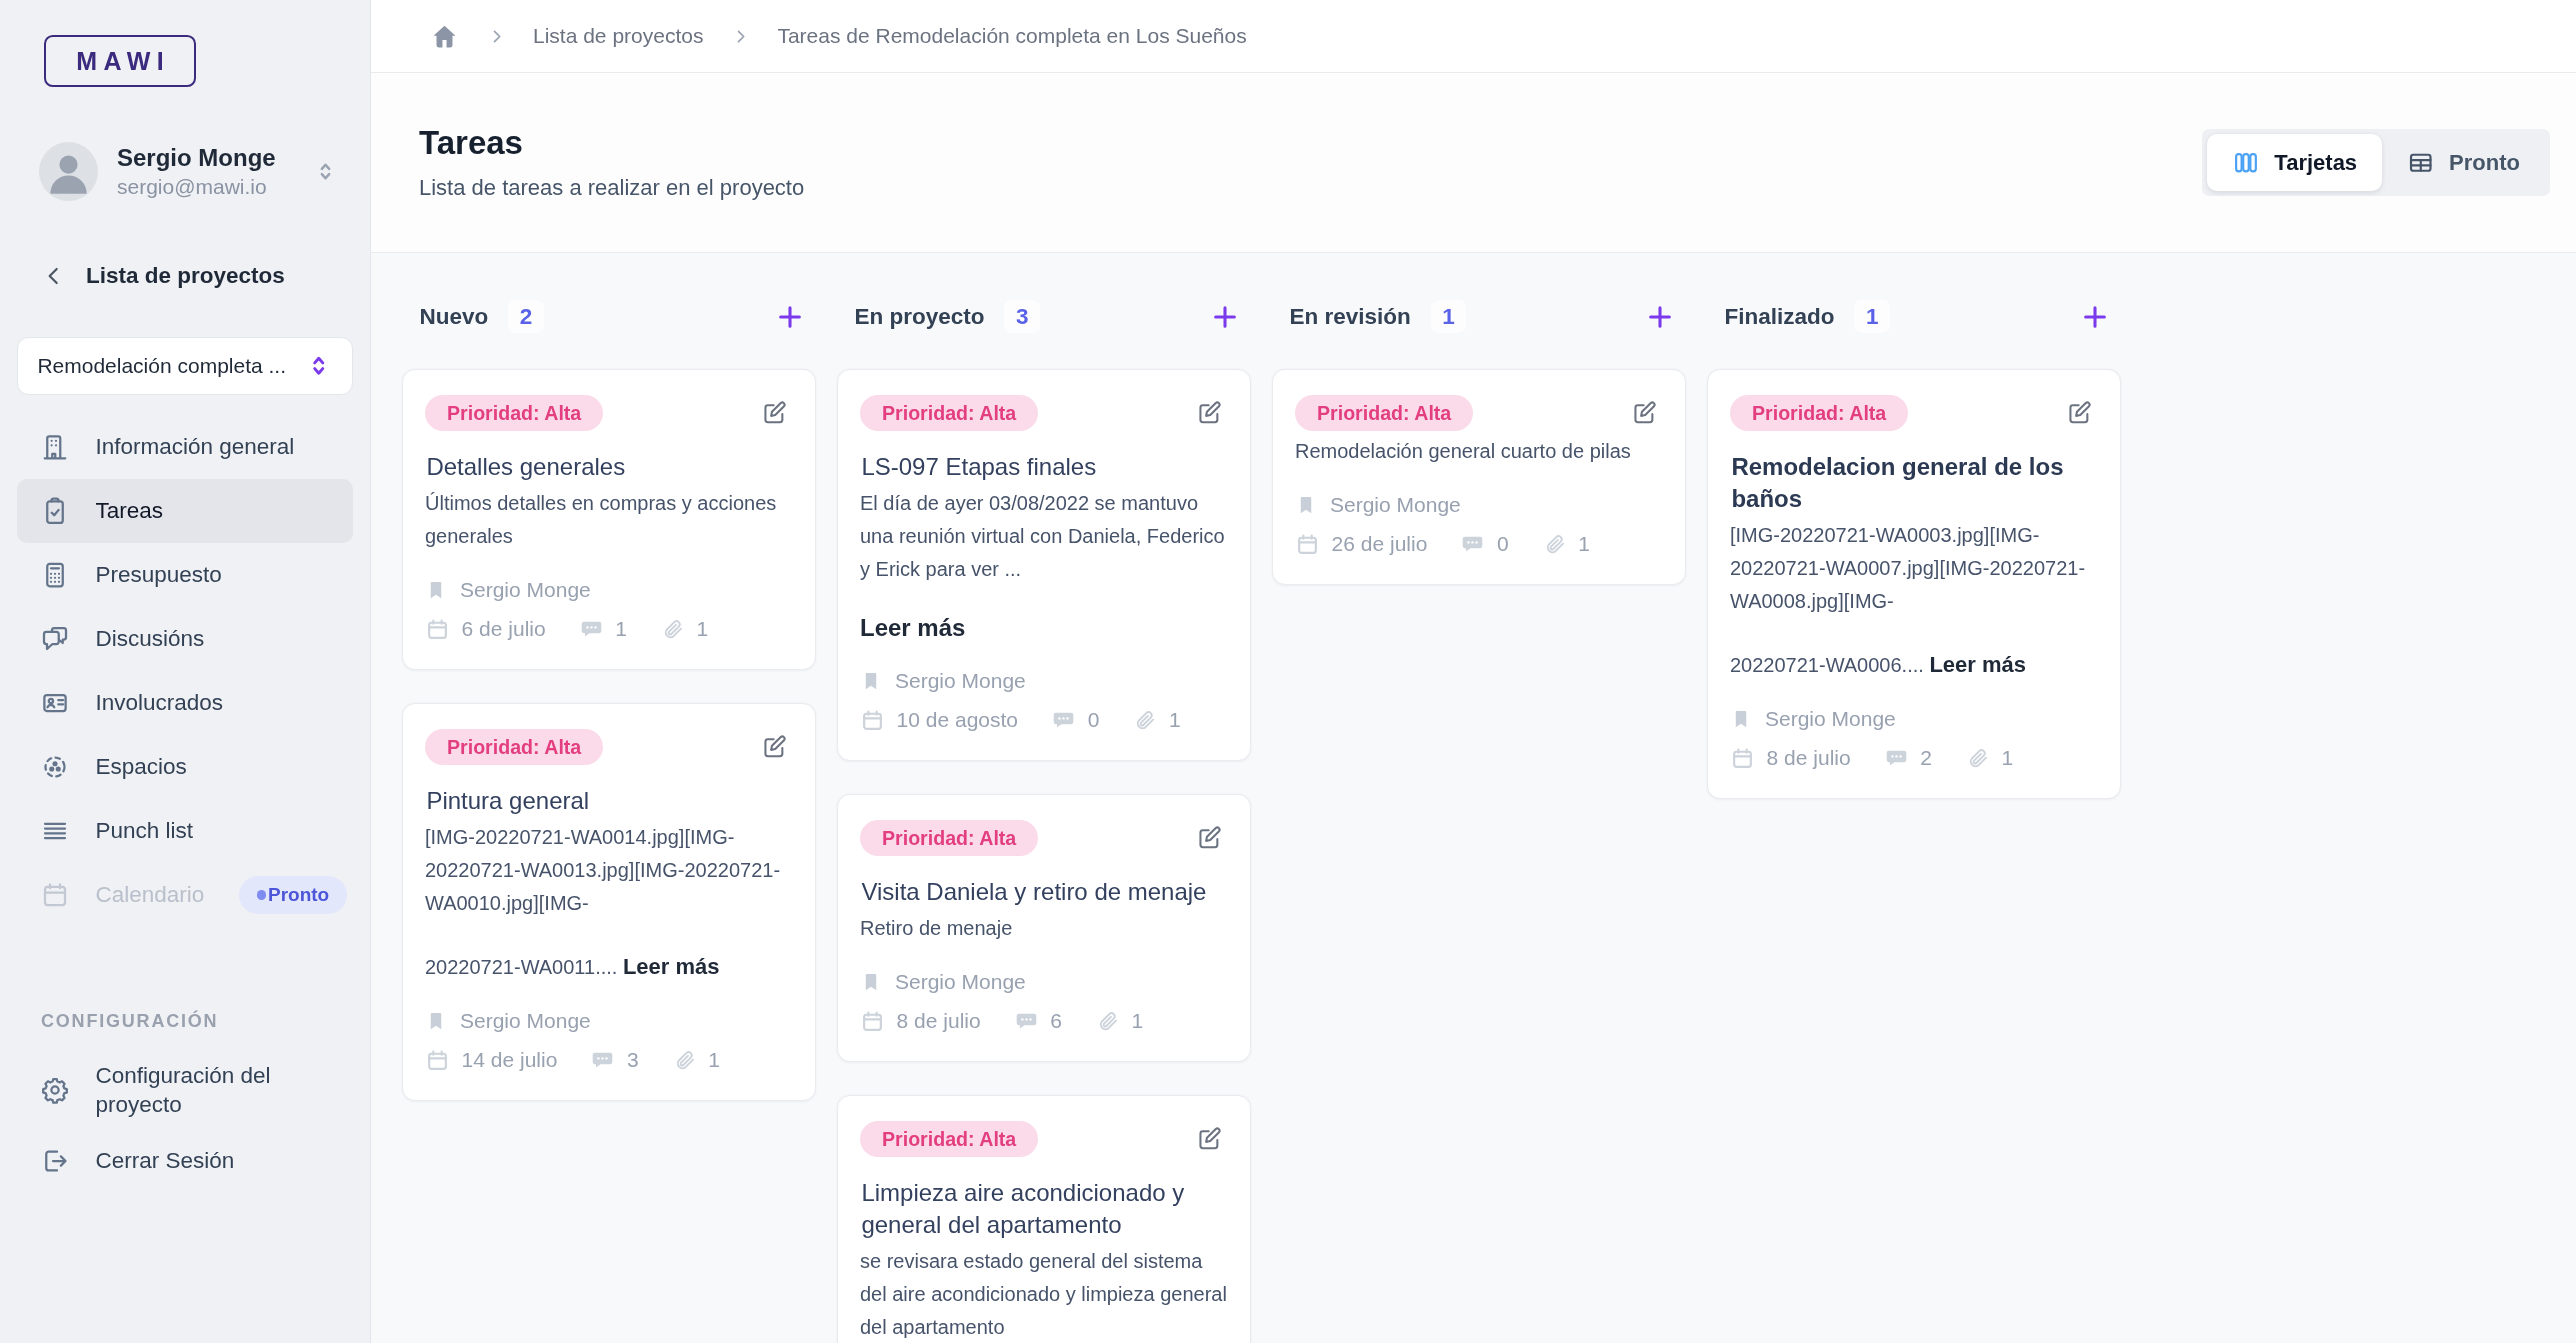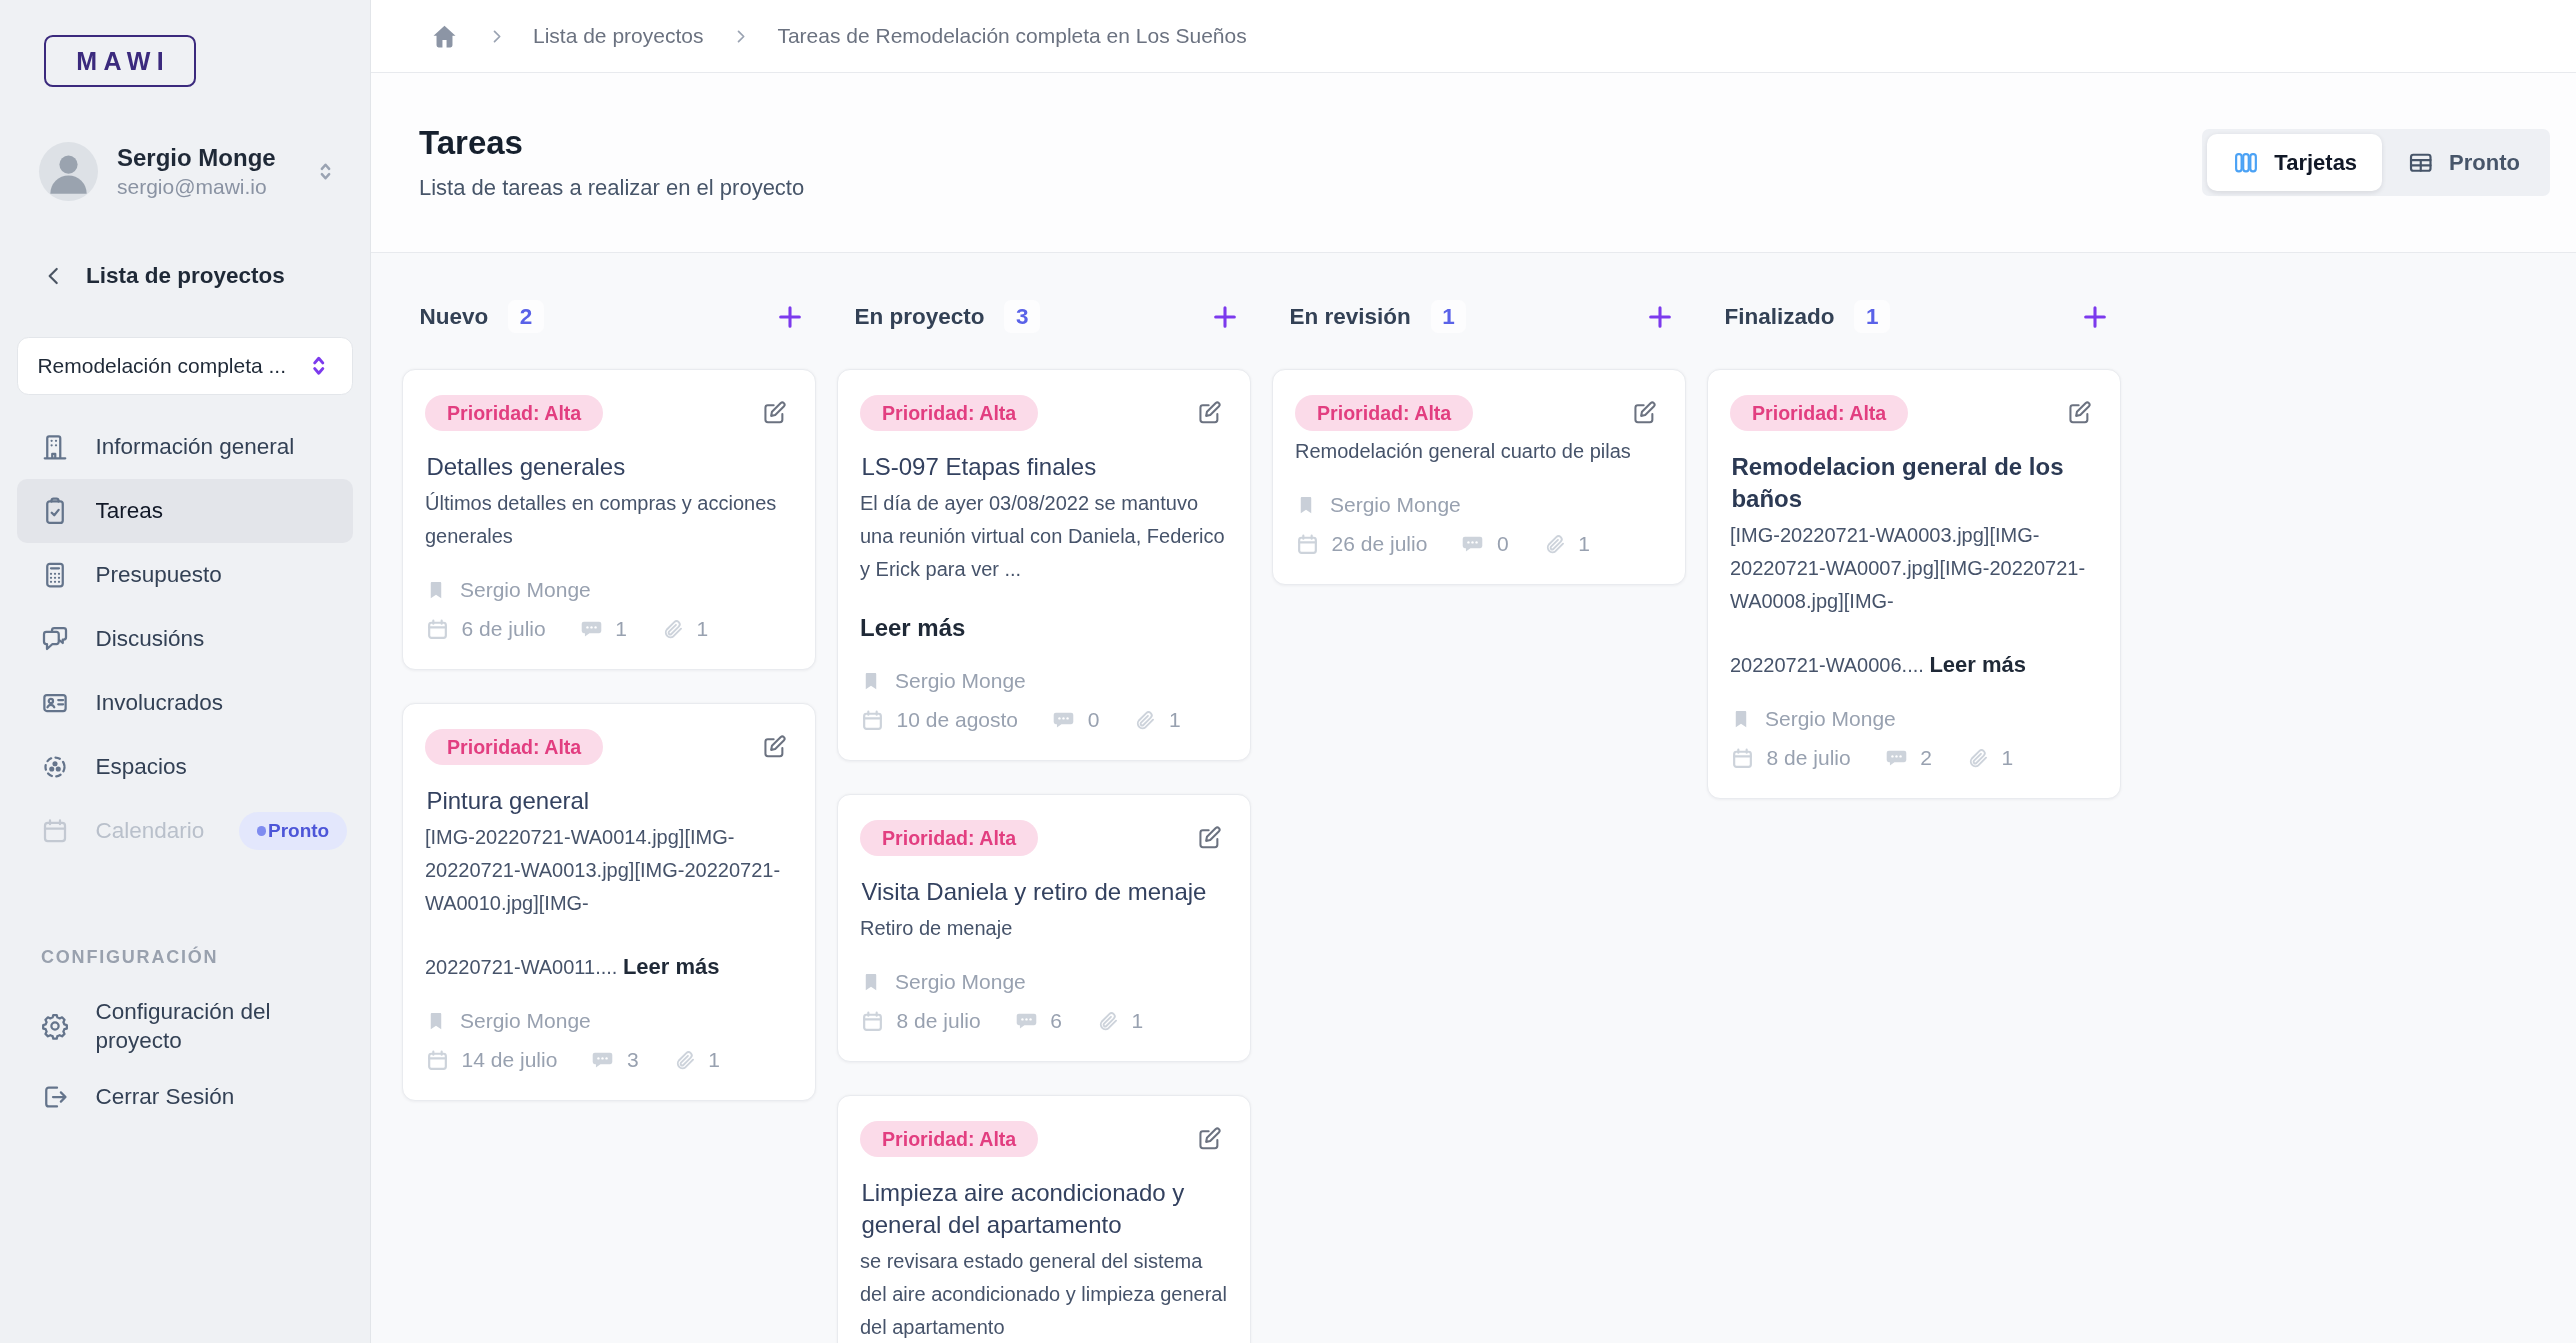--- a/index.html
+++ b/index.html
@@ -186,20 +186,29 @@
           <svg viewBox="0 0 24 24" fill="none" stroke="currentColor" stroke-width="1.8" stroke-linecap="round" stroke-linejoin="round">
             <circle cx="12" cy="12" r="7.6" stroke-dasharray="3.6 3.6"></circle>
             <circle cx="12" cy="9.4" r="1.15" fill="currentColor"></circle>
             <circle cx="9.4" cy="13.6" r="1.15" fill="currentColor"></circle>
             <circle cx="14.6" cy="13.6" r="1.15" fill="currentColor"></circle>
           </svg>
         </span>
     <span class="nav-label">Espacios</span>
 
   </div>
+      <div class="nav-item">
+    <span class="ic">
+          <svg viewBox="0 0 24 24" fill="none" stroke="currentColor" stroke-width="1.8" stroke-linecap="round" stroke-linejoin="round">
+            <path d="M4 6.2h16M4 10h16M4 13.8h16M4 17.6h16"></path>
+          </svg>
+        </span>
+    <span class="nav-label">Punch list</span>
+
+  </div>
       <div class="nav-item disabled">
     <span class="ic">
           <svg viewBox="0 0 24 24" fill="none" stroke="currentColor" stroke-width="1.8" stroke-linecap="round" stroke-linejoin="round">
             <rect x="4" y="5.5" width="16" height="14.5" rx="2.2"></rect>
             <path d="M8 3.5v3M16 3.5v3M4 10h16"></path>
           </svg>
         </span>
     <span class="nav-label">Calendario</span>
     <span class="pronto">
           <i class="dot"></i>

